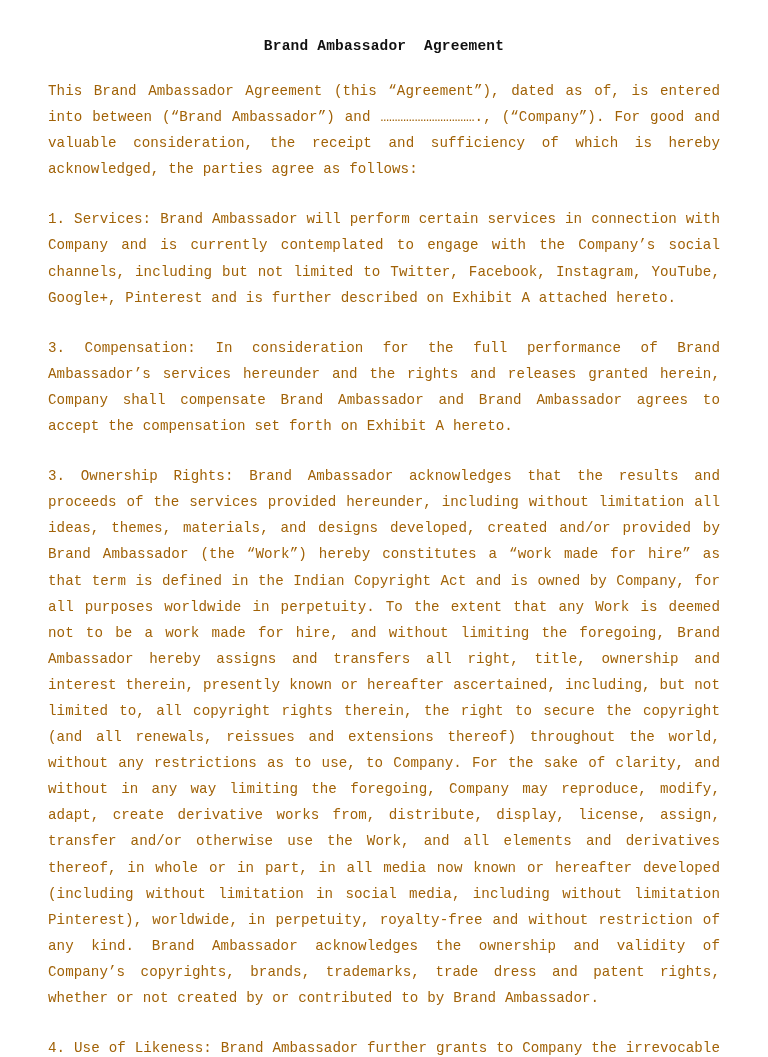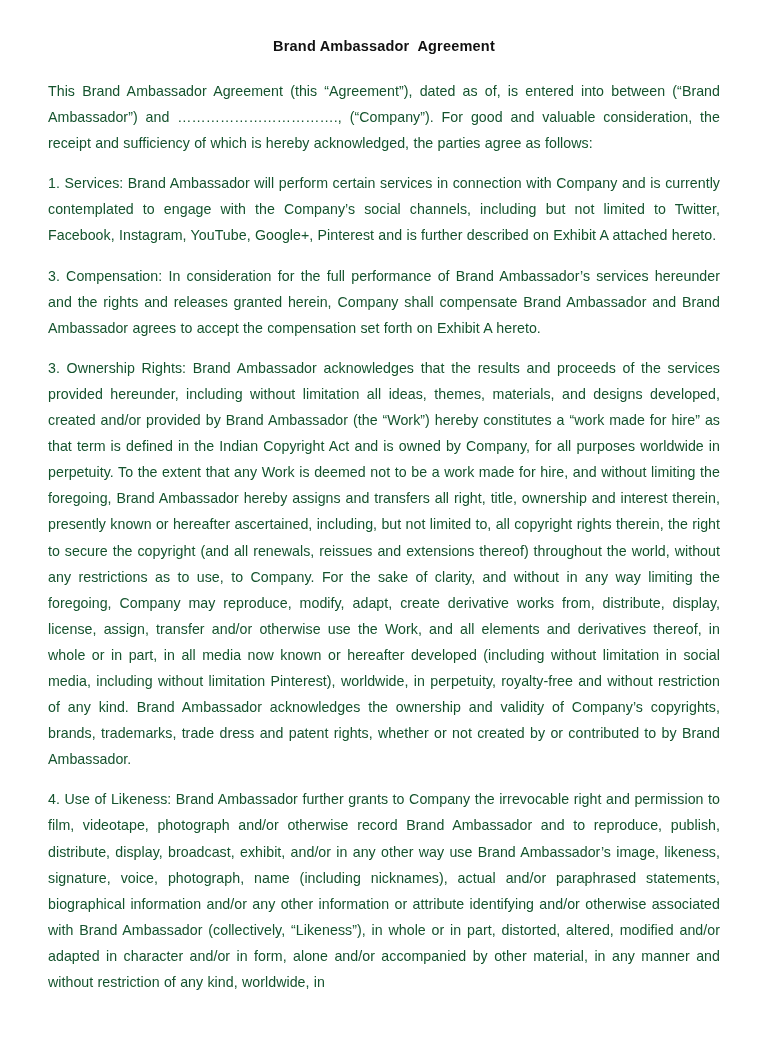--- a/index.html
+++ b/index.html
@@ -13,20 +13,21 @@
     color: #141414;
   }
   .page {
     position: relative;
     width: 768px;
     height: 1057px;
     background: #ffffff;
     overflow: hidden;
     box-sizing: border-box;
     padding: 0;
+    font-family: Liberation Mono, monospace;
   }
   .doc-body {
     position: absolute;
     left: 48px;
     top: 0;
     width: 672px;
   }
   .doc-title {
     font-size: 14.5px;
     font-weight: bold;
@@ -38,30 +39,30 @@
     line-height: 20px;
     color: #111111;
     white-space: pre;
   }
   .para {
     font-size: 14.2px;
     line-height: 26.1px;
     text-align: justify;
     text-justify: inter-word;
     margin: 0;
-    color: #14532d;
+    color: #a16207;
     letter-spacing: 0.05px;
     word-spacing: 0.3px;
     -webkit-font-smoothing: antialiased;
   }
   .para.first {
     margin-top: 22px;
   }
   .para + .para {
-    margin-top: 14px;
+    margin-top: 24px;
   }
   
   .para.clipped {
     overflow: hidden;
   }
 </style>
 </head>
 <body>
 
 <div class="page">

